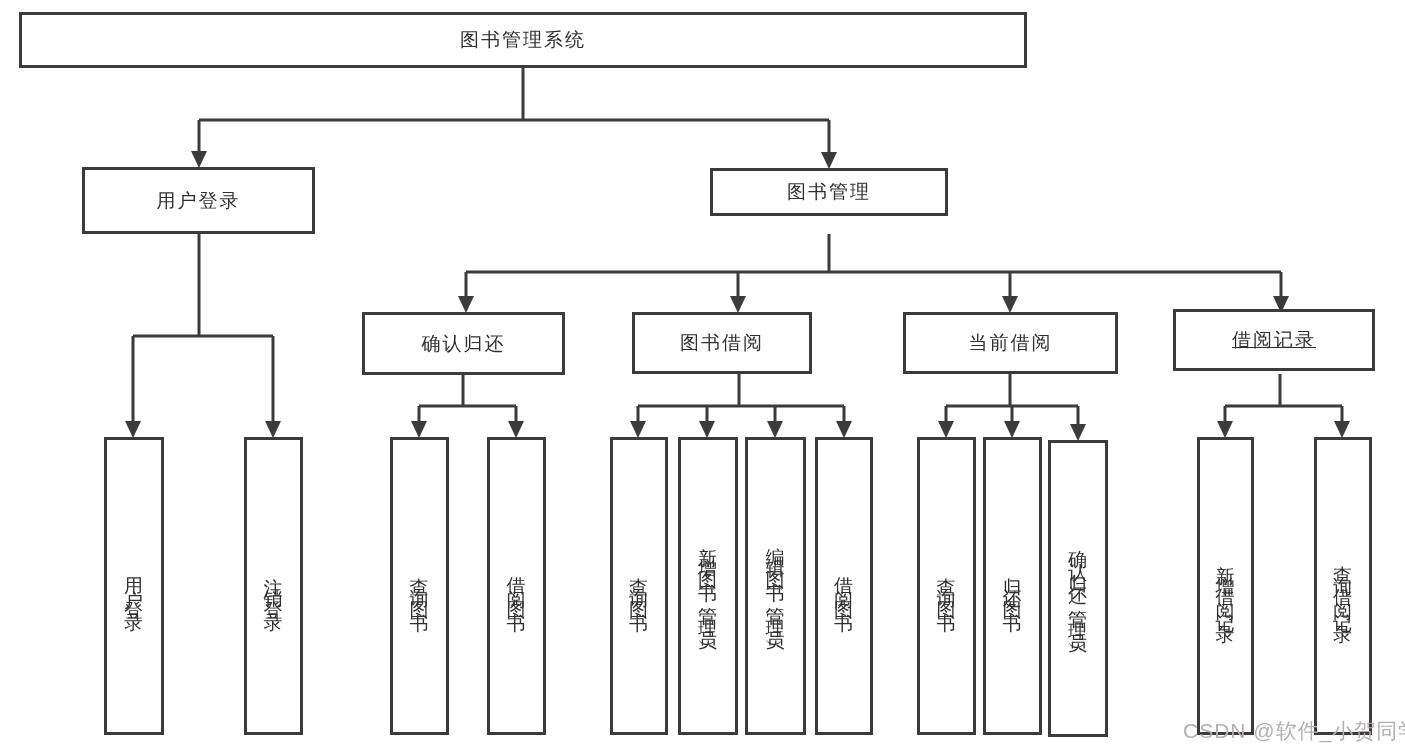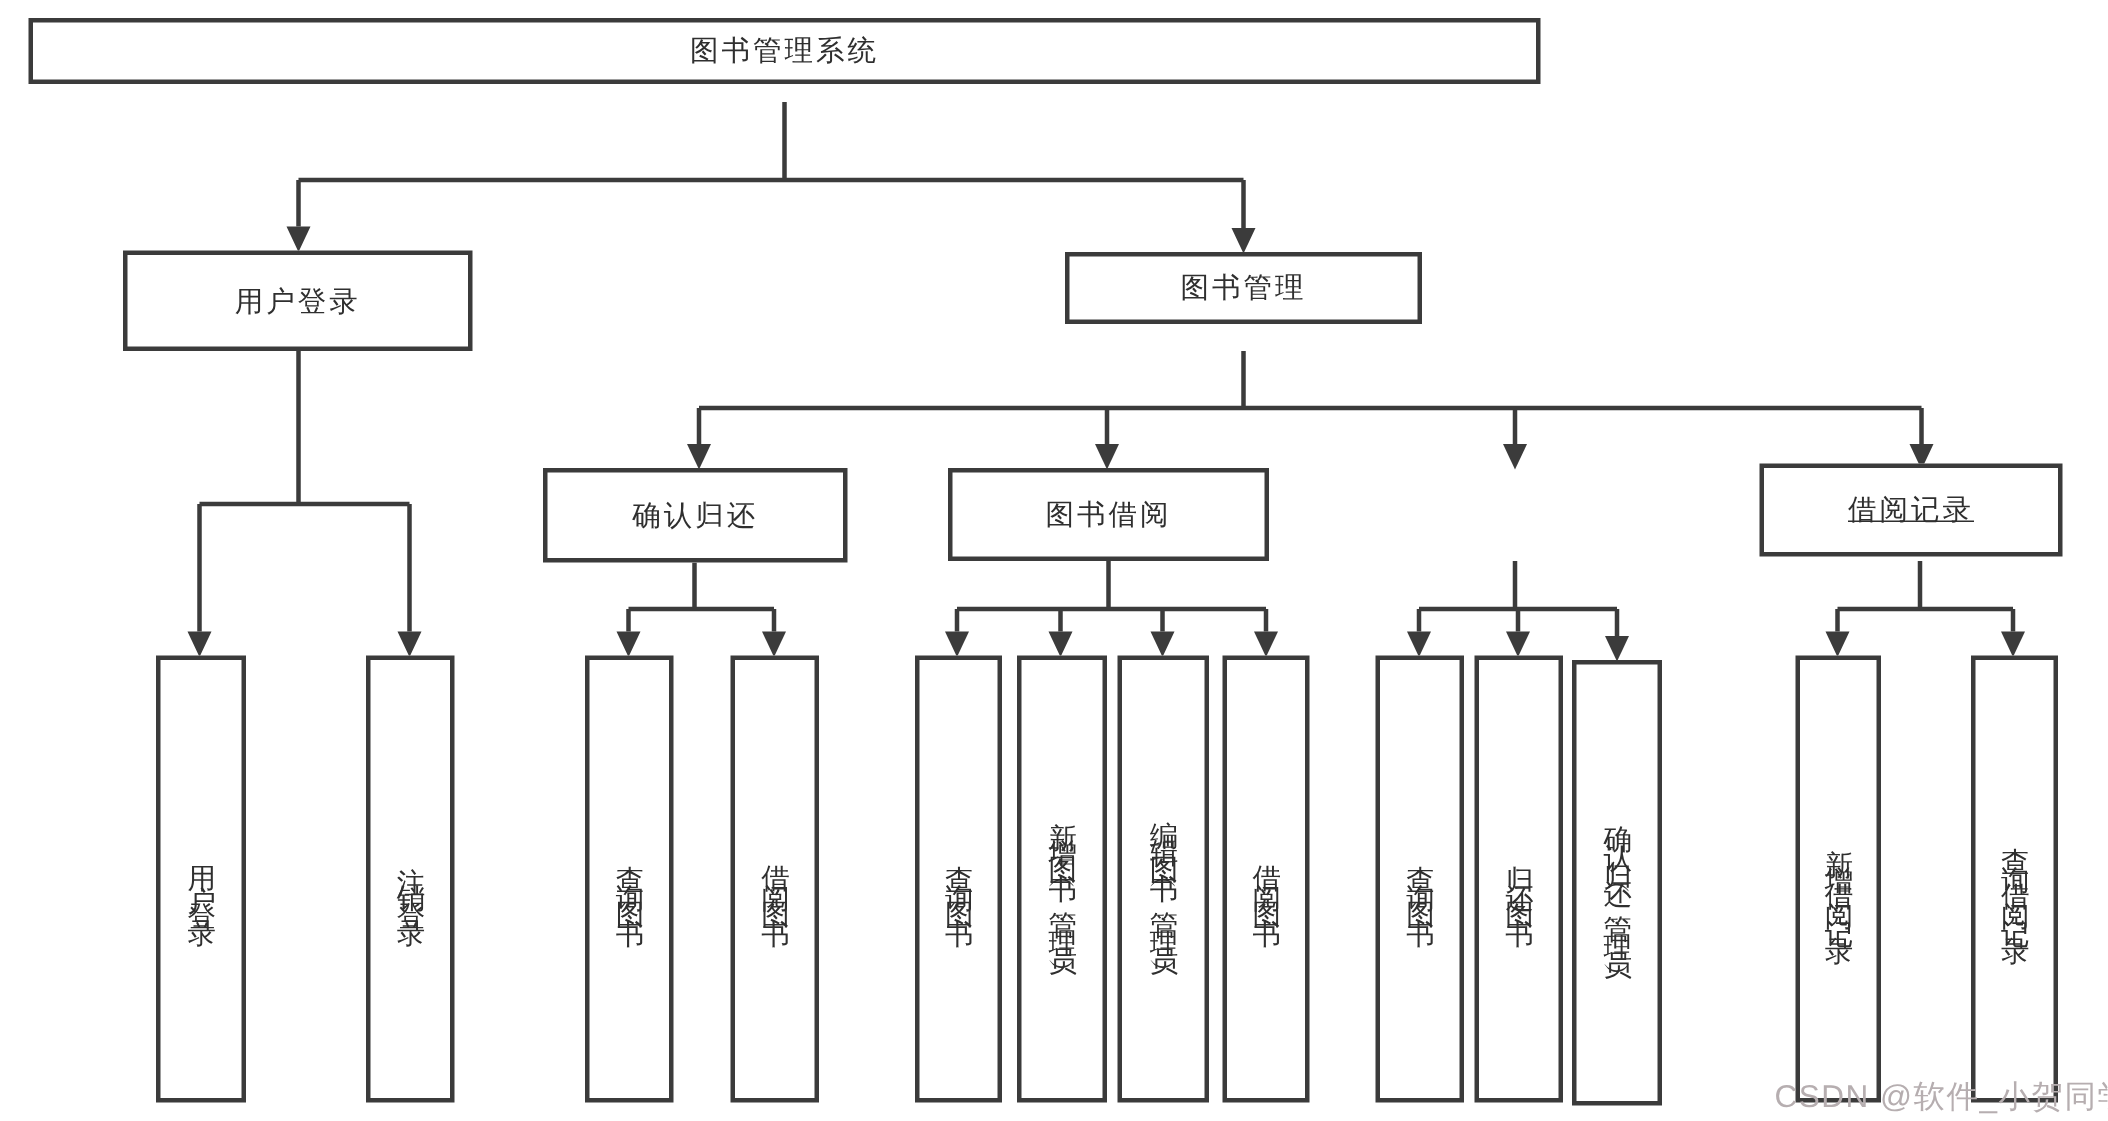--- a/index.html
+++ b/index.html
@@ -71,27 +71,28 @@
       <polygon points="767,421 783,421 775,438"></polygon>
       <polygon points="836,421 852,421 844,438"></polygon>
       <polygon points="938,421 954,421 946,438"></polygon>
       <polygon points="1004,421 1020,421 1012,438"></polygon>
       <polygon points="1070,424 1086,424 1078,441"></polygon>
       <polygon points="1217,421 1233,421 1225,438"></polygon>
       <polygon points="1334,421 1350,421 1342,438"></polygon>
     </g>
   </svg>
 
-  <div class="box hbox" style="left:19px; top:12px; width:1008px; height:44px;">图书管理系统</div>
+  <div class="box hbox" style="left:19px; top:12px; width:1008px; height:56px;">图书管理系统</div>
 
   <div class="box hbox" style="left:82px; top:167px; width:233px; height:67px;">用户登录</div>
   <div class="box hbox" style="left:710px; top:168px; width:238px; height:48px;">图书管理</div>
 
   <div class="box hbox" style="left:362px; top:312px; width:203px; height:63px;">确认归还</div>
-  <div class="box hbox" style="left:632px; top:312px; width:214px; height:62px;">图书借阅</div>
+  <div class="box hbox" style="left:632px; top:312px; width:180px; height:62px;">图书借阅</div>
+  <div class="box hbox" style="left:903px; top:312px; width:215px; height:62px;">当前借阅</div>
   <div class="box hbox" style="left:1173px; top:309px; width:202px; height:62px;text-decoration:underline;">借阅记录</div>
 
   <div class="box vbox" style="left:104px; top:437px; width:60px; height:298px;">
     <span>用户登录</span>
     </div>
   <div class="box vbox" style="left:244px; top:437px; width:59px; height:298px;">
     <span>注销登录</span>
     </div>
 
   <div class="box vbox" style="left:390px; top:437px; width:59px; height:298px;">

